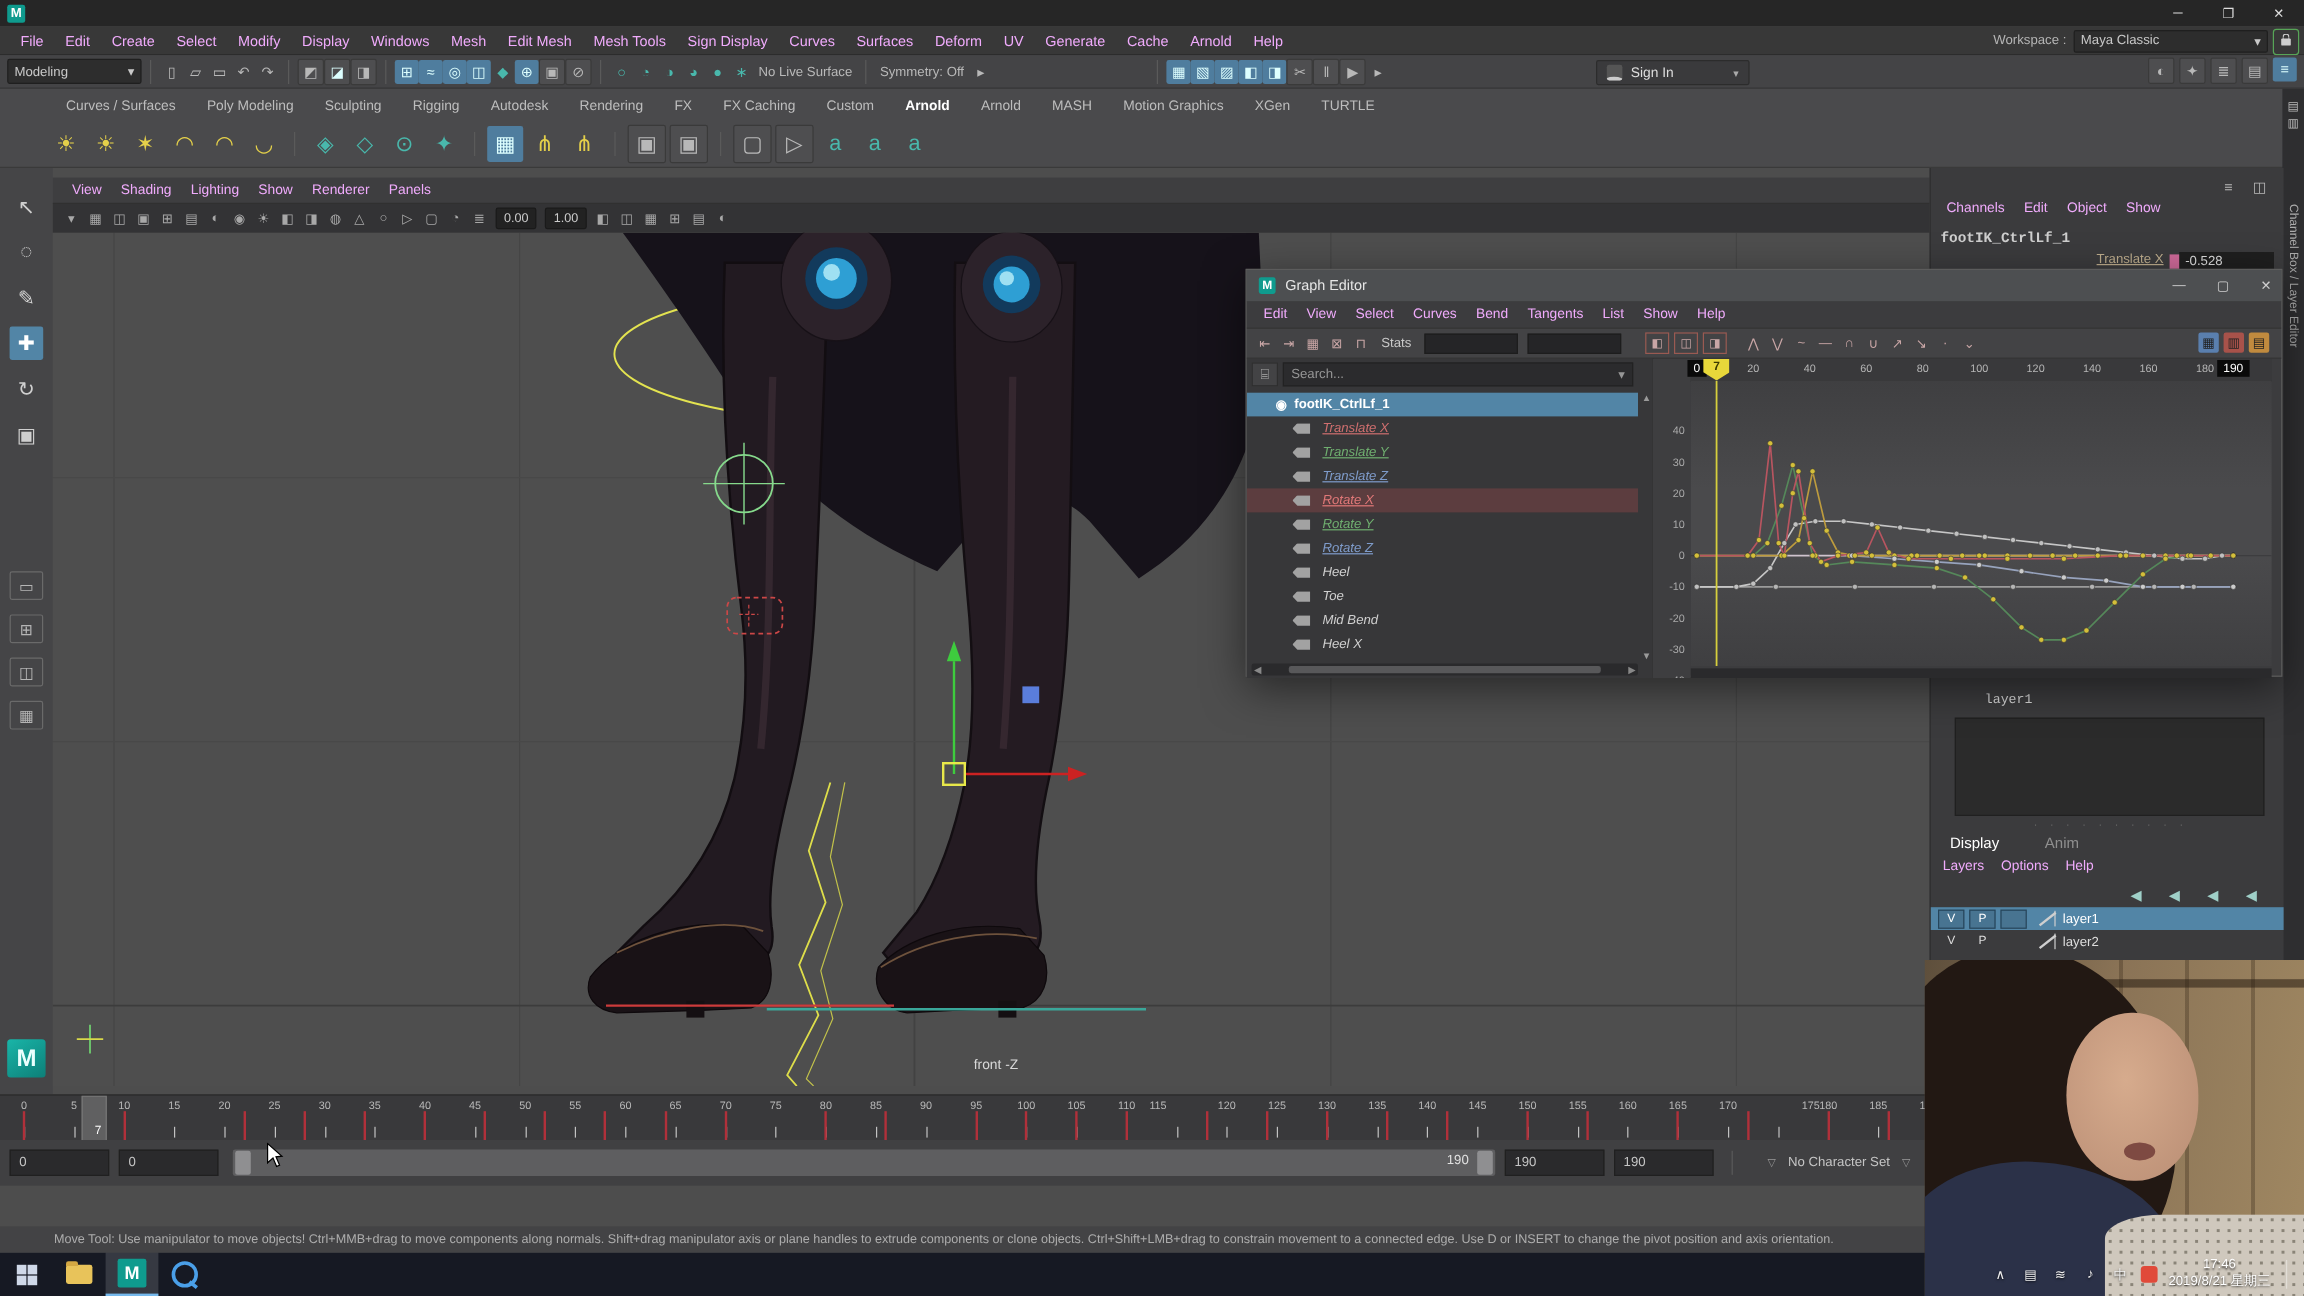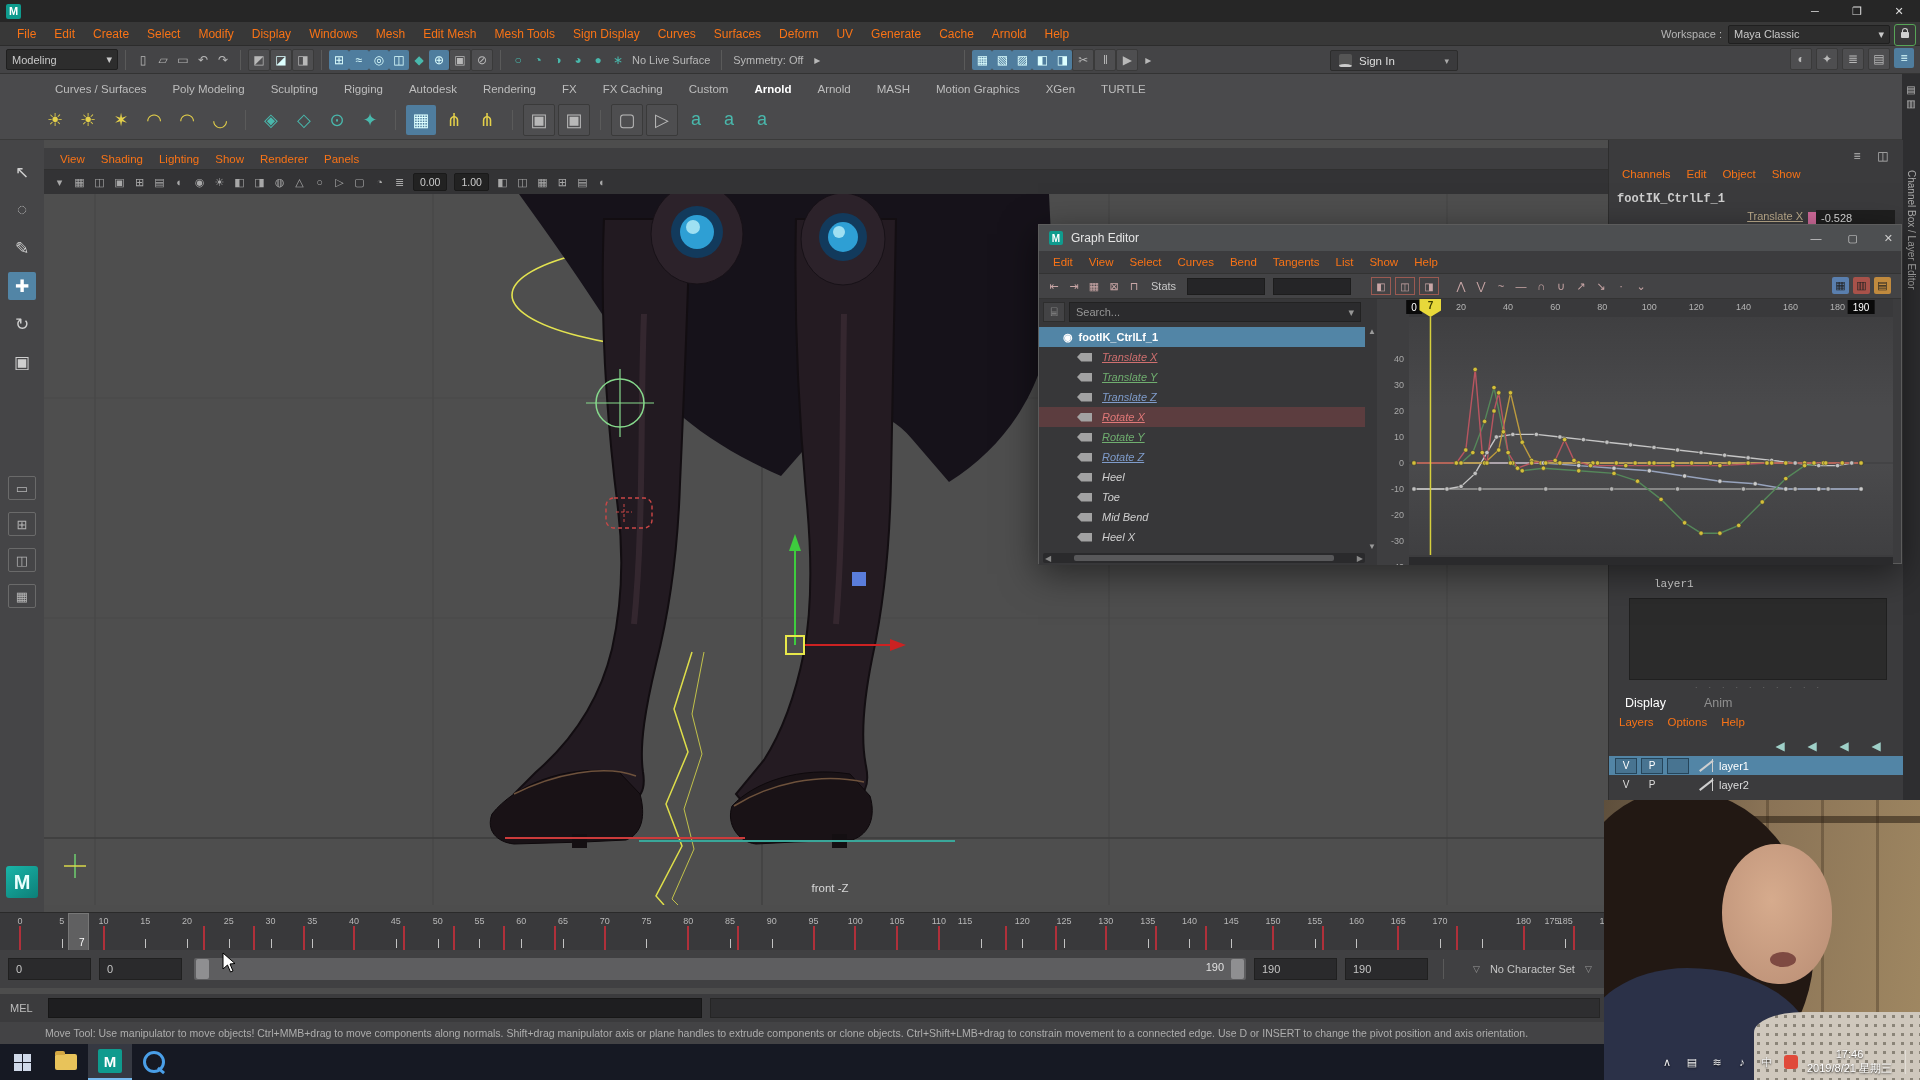--- a/index.html
+++ b/index.html
@@ -7,21 +7,21 @@
     background:#4d4d4d;font-family:"Liberation Sans",sans-serif;
     -webkit-font-smoothing:antialiased;color:#ccc;}
   .abs{position:absolute;}
   
   .titlebar{left:0;top:0;width:1920px;height:22px;background:#262626;display:flex;align-items:center;gap:8px;padding-left:6px;box-sizing:border-box;}
   .maya-logo{width:15px;height:15px;background:#0f9b8e;color:#fff;font-size:11px;font-weight:bold;display:flex;align-items:center;justify-content:center;border-radius:2px;}
   .titlebar .t{font-size:12px;color:#cfcfcf;white-space:nowrap;}
   .win-controls{position:absolute;right:0;top:0;height:22px;display:flex;}
   .win-controls span{width:42px;height:22px;display:flex;align-items:center;justify-content:center;font-size:11px;color:#ddd;}
   .menubar{left:0;top:22px;width:1920px;height:24px;background:#383838;border-bottom:1px solid #2c2c2c;display:flex;align-items:center;gap:0;padding-left:8px;box-sizing:border-box;}
-  .menu-item{font-size:12px;color:#f97316;padding:0 9px;white-space:nowrap;}
+  .menu-item{font-size:12px;color:#f0abfc;padding:0 9px;white-space:nowrap;}
   .ws-wrap{position:absolute;right:30px;top:22px;height:24px;display:flex;align-items:center;gap:6px;}
   .ws-label{font-size:11px;color:#b5b5b5;}
   .dropdown{background:#2d2d2d;border:1px solid #1f1f1f;height:17px;display:flex;align-items:center;justify-content:space-between;color:#c9c9c9;font-size:11px;padding:0 5px;border-radius:2px;}
   .lockbtn{position:absolute;right:4px;top:24px;width:20px;height:20px;border:1px solid #57a557;border-radius:3px;display:flex;align-items:center;justify-content:center;}
   .lock-shape{width:8px;height:6px;background:#cfcfcf;border-radius:1px;position:relative;}
   .lock-shape:before{content:"";position:absolute;left:1px;top:-4px;width:4px;height:4px;border:1.5px solid #cfcfcf;border-bottom:none;border-radius:3px 3px 0 0;}
   
   .statusline{left:0;top:46px;width:1920px;height:28px;background:#444446;border-bottom:1px solid #333;display:flex;align-items:center;padding-left:6px;box-sizing:border-box;}
   .divider{width:1px;height:20px;background:#5a5a5a;margin:0 7px;}
   .ico{width:20px;height:20px;display:inline-flex;align-items:center;justify-content:center;font-size:12px;color:#b8b8b8;background:transparent;border-radius:2px;flex:0 0 auto;}
@@ -852,21 +852,21 @@
       <span class="tl-lab" style="left: 1272.95px;">150</span>
       <span class="tl-tick" style="left: 1272.95px;"></span>
       <span class="tl-lab" style="left: 1314.71px;">155</span>
       <span class="tl-tick" style="left: 1314.71px;"></span>
       <span class="tl-lab" style="left: 1356.48px;">160</span>
       <span class="tl-tick" style="left: 1356.48px;"></span>
       <span class="tl-lab" style="left: 1398.24px;">165</span>
       <span class="tl-tick" style="left: 1398.24px;"></span>
       <span class="tl-lab" style="left: 1440.01px;">170</span>
       <span class="tl-tick" style="left: 1440.01px;"></span>
-      <span class="tl-lab" style="left: 1552px;">175</span>
+      <span class="tl-lab" style="left: 1509px;">175</span>
       <span class="tl-tick" style="left: 1481.77px;"></span>
       <span class="tl-lab" style="left: 1523.54px;">180</span>
       <span class="tl-tick" style="left: 1523.54px;"></span>
       <span class="tl-lab" style="left: 1565.31px;">185</span>
       <span class="tl-tick" style="left: 1565.31px;"></span>
       <span class="tl-lab" style="left: 1607.07px;">190</span>
       <span class="tl-tick" style="left: 1607.07px;"></span>
       <span class="tl-key" style="left: 19px;"></span>
       <span class="tl-key" style="left: 102.53px;"></span>
       <span class="tl-key" style="left: 202.766px;"></span>
@@ -911,25 +911,20 @@
     <span class="rr-field">190</span>
     <span class="rr-field">190</span>
     <span class="divider"></span>
     <span class="rr-charset">
       <span style="font-size:9px;color:#9a9a9a;">▽</span>
       <span>No Character Set</span>
       <span style="font-size:9px;color:#9a9a9a;">▽</span>
     </span>
   </div>
 
-  <div class="abs mel-row">
-    <span class="mel-label">MEL</span>
-    <span class="mel-input"></span>
-    <span class="mel-result"></span>
-  </div>
 
   <div class="abs help-row">
     <span>Move Tool: Use manipulator to move objects! Ctrl+MMB+drag to move components along normals. Shift+drag manipulator axis or plane handles to extrude components or clone objects. Ctrl+Shift+LMB+drag to constrain movement to a connected edge. Use D or INSERT to change the pivot position and axis orientation.</span>
   </div>
 
   <div class="abs taskbar"></div>
   <div class="abs tb-left">
     <span class="tb-btn">
         <span class="win-grid">
           <i></i>

